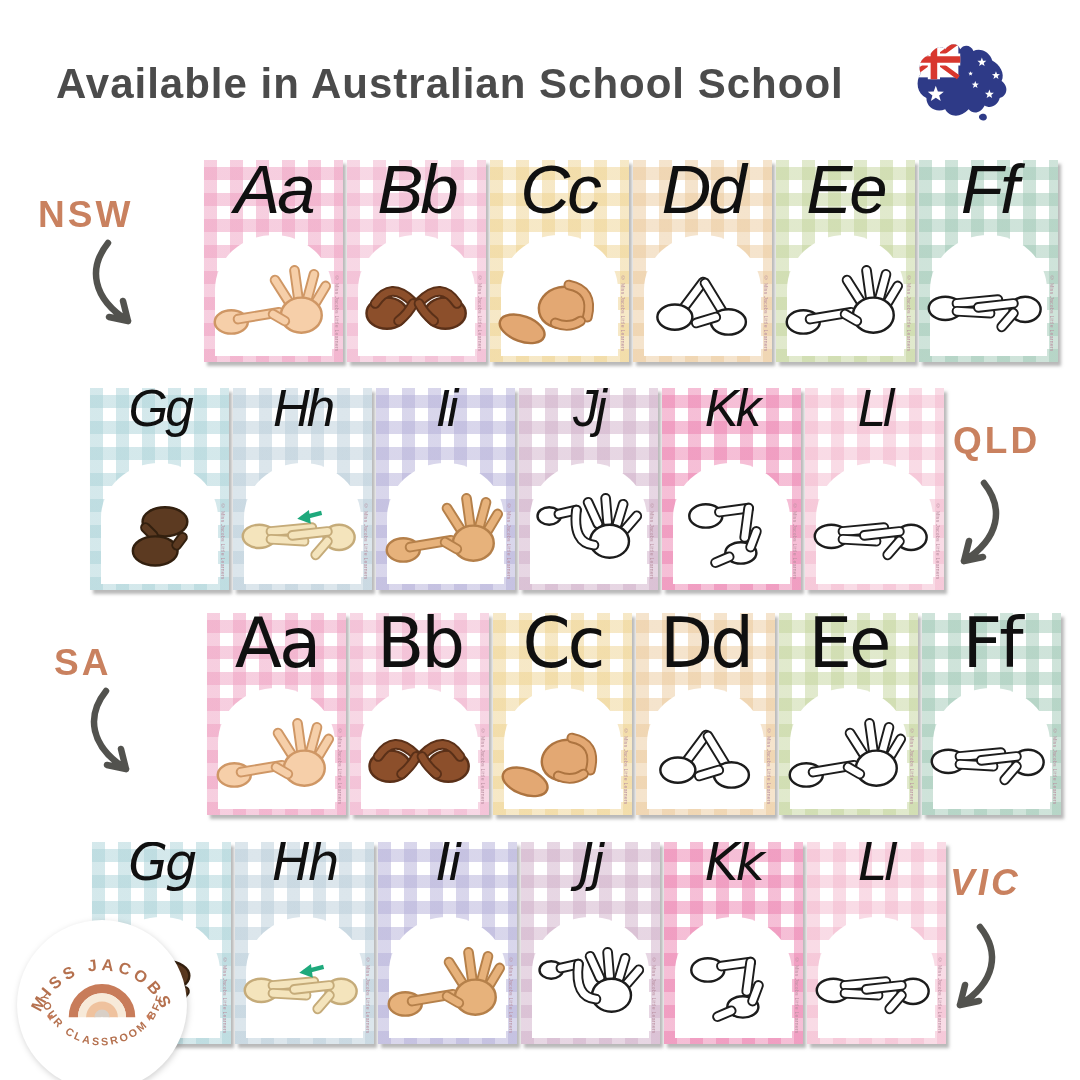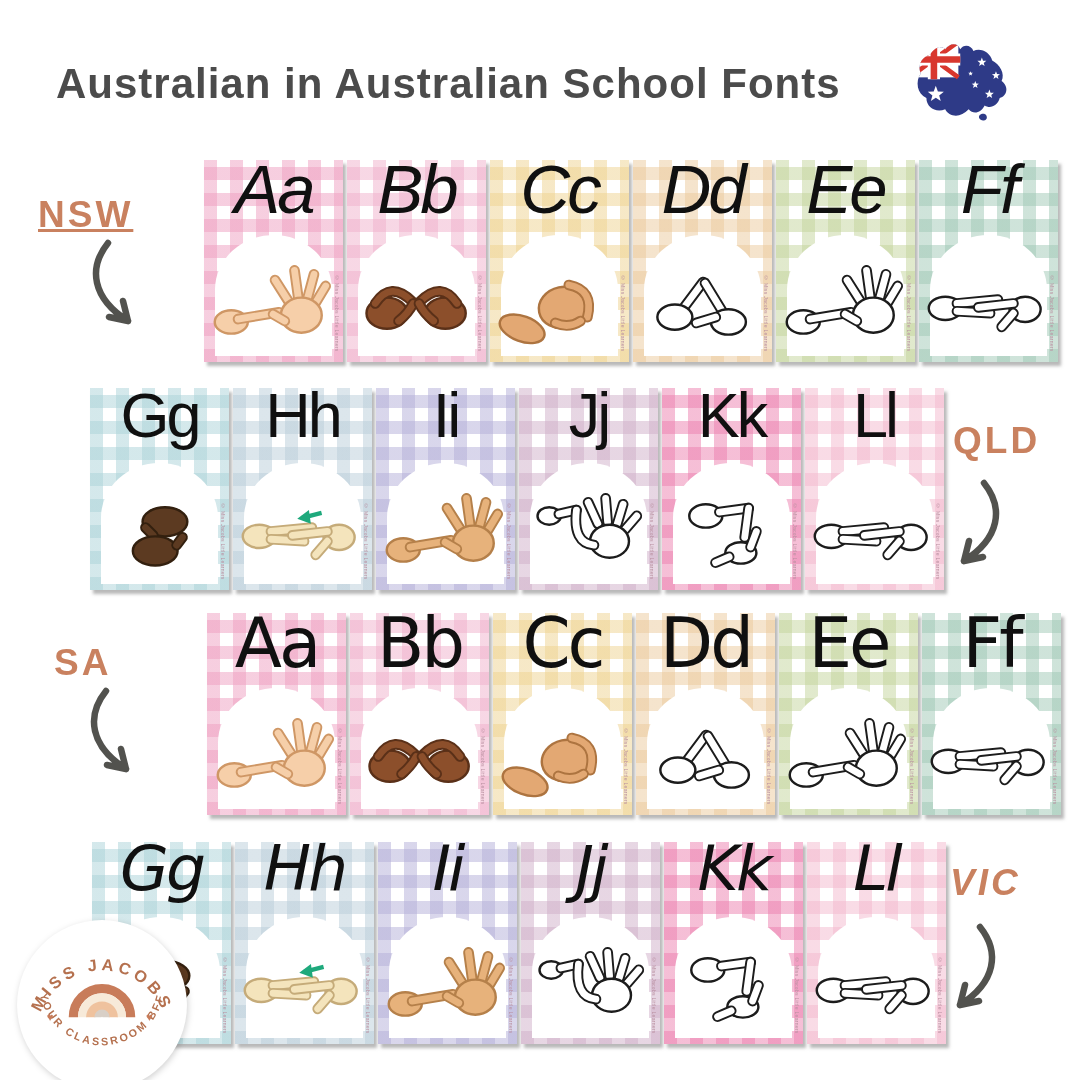--- a/index.html
+++ b/index.html
@@ -19,56 +19,56 @@
   .row-4{left:52px; top:842px;}
 
   .card{position:relative;width:139px;height:202px;background:#ffffff;overflow:hidden;
         box-shadow:3px 4px 3px rgba(115,115,115,.5);}
   .gingham{position:absolute;inset:0;background-color:#fff;}
   .arch{position:absolute;left:8%;right:8%;top:37%;bottom:3%;background:#fff;
         border-radius:50% 50% 0 0 / 45% 45% 0 0;}
   .letters{position:absolute;top:-6px;left:0;right:0;text-align:center;z-index:3;
            color:#101010;letter-spacing:-3px;line-height:1.05;}
   .row-1 .letters,.row-3 .letters{font-size:69px;}
-  .row-2 .letters,.row-4 .letters{font-size:63px;}
+  .row-2 .letters,.row-4 .letters{font-size:51px;font-style:italic;}
   .font-nsw{font-style:italic;}
   .font-vic{font-style:italic;font-family:"DejaVu Sans",sans-serif;}
   .font-sa{font-family:"DejaVu Sans",sans-serif;}
   .hands{position:absolute;left:1%;top:43%;width:98%;height:54%;z-index:2;}
   .hands .palm{fill:var(--F);stroke:var(--L);stroke-width:2.5px;}
   .hands .o{fill:none;stroke:var(--L);stroke-width:11px;stroke-linecap:round;}
   .hands .i{fill:none;stroke:var(--F);stroke-width:7px;stroke-linecap:round;}
   .side-text{position:absolute;right:3px;bottom:10px;writing-mode:vertical-rl;
              font-size:5px;color:#b98fa0;letter-spacing:.3px;z-index:4;}
 
   
   .state-label{position:absolute;font-size:37px;font-weight:bold;letter-spacing:3px;
                color:#c9815f;}
-  #label-nsw{left:38px;  top:194px;text-decoration:underline;}
+  #label-nsw{left:38px;  top:194px;}
   #label-qld{left:953px; top:420px;}
   #label-sa {left:54px;  top:642px;}
   #label-vic{left:950px; top:862px;font-style:italic;}
   .arrow{position:absolute;width:62px;height:96px;}
   #arrow-nsw{left:82px; top:238px;}
   #arrow-qld{left:948px;top:478px;}
   #arrow-sa {left:80px; top:686px;}
   #arrow-vic{left:944px;top:922px;}
   .arrow path{fill:none;stroke:#52524e;stroke-width:6.5;stroke-linecap:round;stroke-linejoin:round;}
 
   
   #badge{position:absolute;left:15px;top:918px;width:174px;height:174px;z-index:10;
          filter:drop-shadow(1px 2px 3px rgba(0,0,0,.18));}
   #badge text{font-family:"Liberation Sans",sans-serif;}
 </style>
 </head>
 <body>
 
 <div id="stage">
 
-  <div id="title">Australian in Australian School Fonts</div>
+  <div id="title">Available in Australian School School</div>
 
   <svg id="flag" viewBox="0 0 120 100">
     <defs>
       <path id="ausmap" d="M14,40 C10,30 16,22 24,20 C28,12 36,10 40,14 C46,6 54,8 56,14
         C60,8 68,10 70,16 C78,12 88,18 90,26 C98,30 104,40 100,48 C108,54 106,64 98,66
         C96,74 88,78 82,74 C78,82 70,84 65,78 C56,88 44,86 40,78 C30,82 20,76 20,66
         C10,62 8,48 14,40 Z"></path>
       <clipPath id="ausclip">
           <use href="#ausmap"></use>
         </clipPath>

